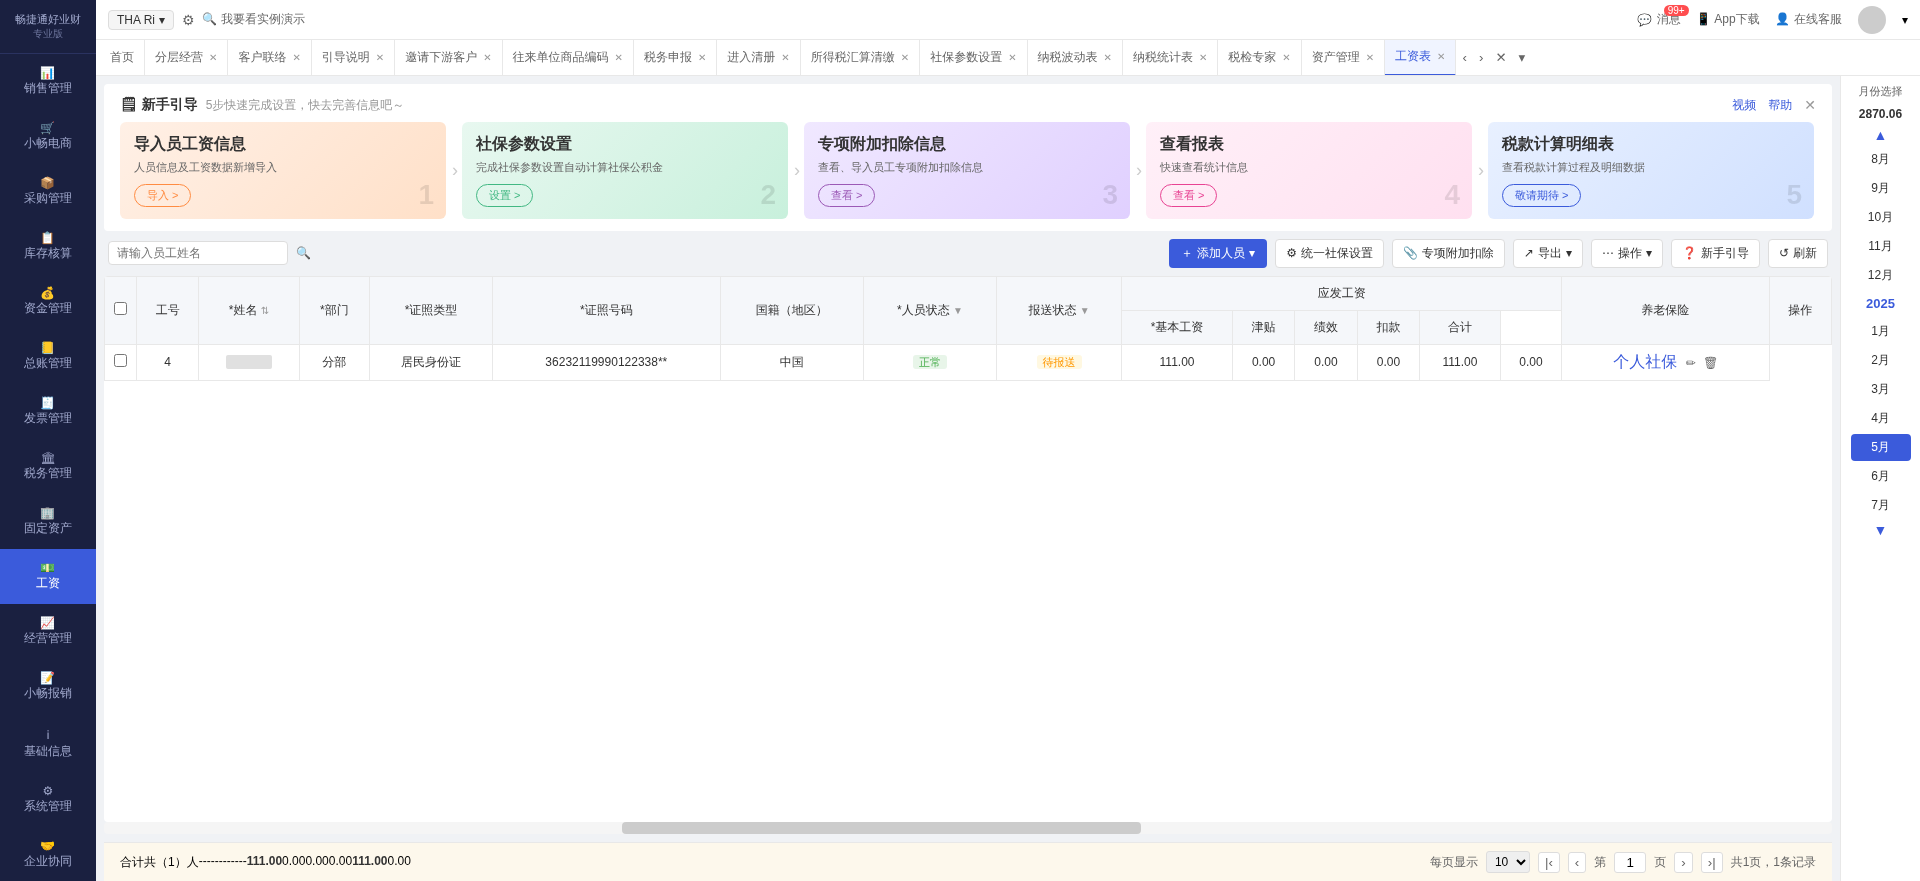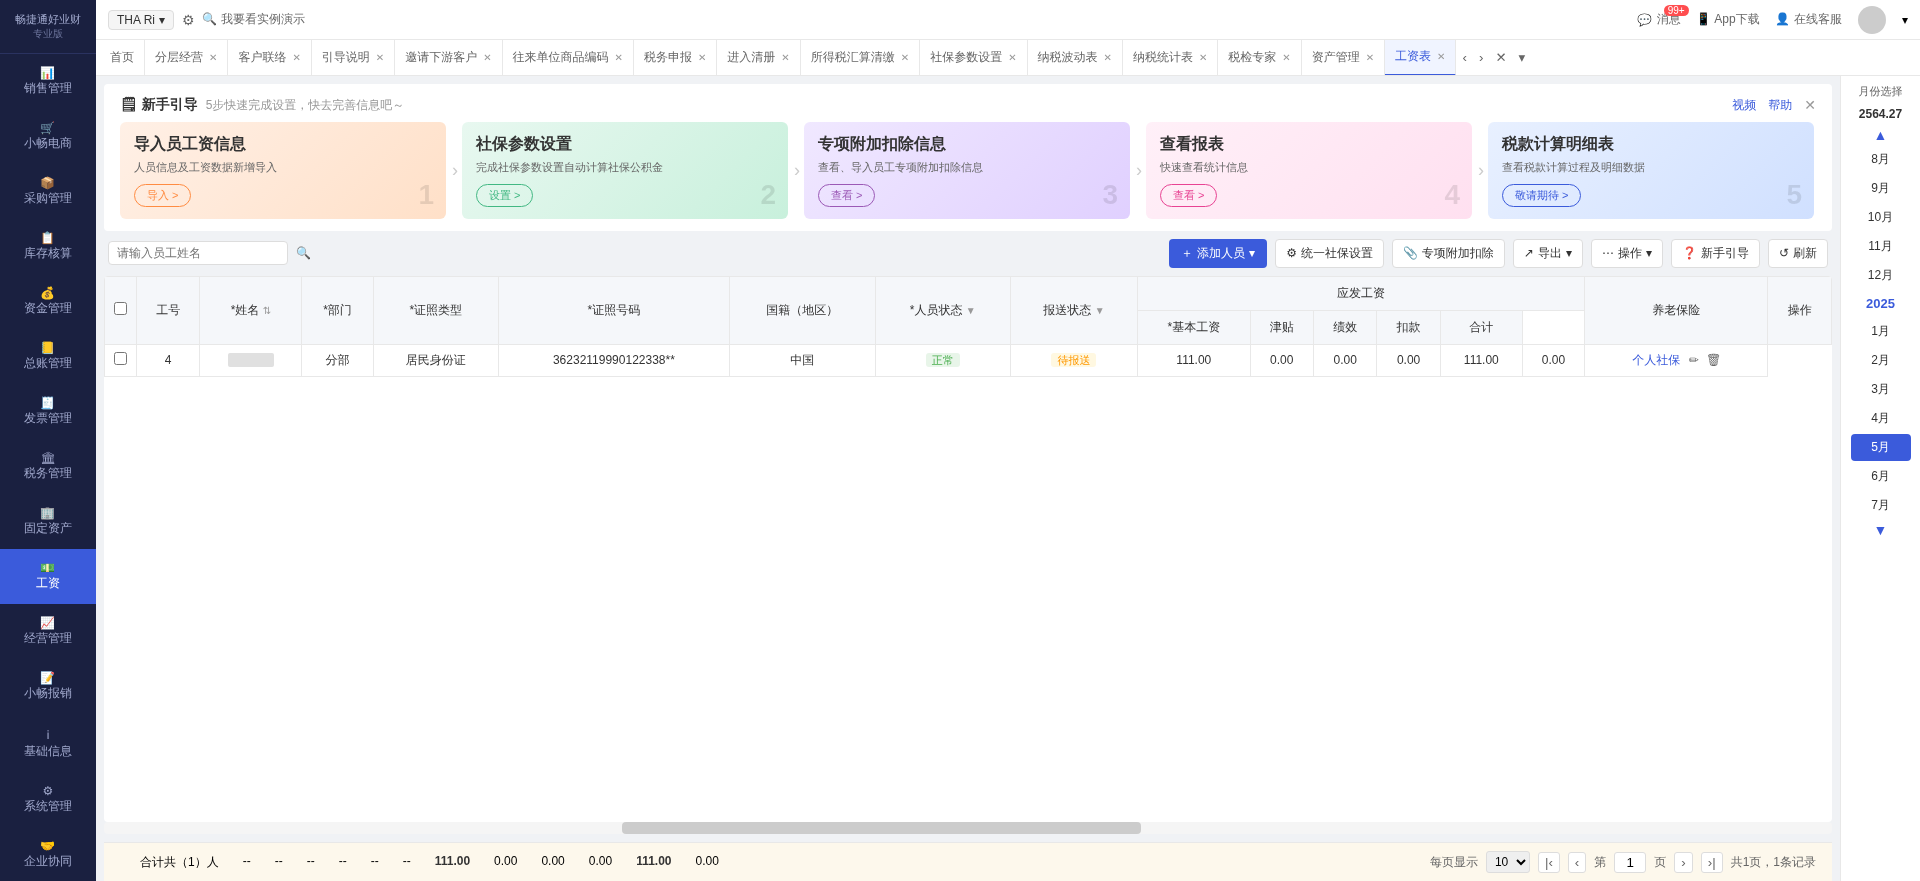--- a/index.html
+++ b/index.html
@@ -76,26 +76,26 @@
     
     .table-wrapper { flex: 1; overflow: auto; margin: 0 8px; background: #fff; border-radius: 4px; }
     .wage-table { width: 100%; border-collapse: collapse; font-size: 12px; }
     .wage-table th { background: #f5f7fa; border: 1px solid #e8e8e8; padding: 8px 6px; text-align: center; font-weight: normal; color: #333; white-space: nowrap; position: sticky; top: 0; z-index: 2; }
     .wage-table td { border: 1px solid #e8e8e8; padding: 7px 6px; text-align: center; color: #333; white-space: nowrap; }
     .th-group { background: #fafbfc; text-align: center; font-weight: bold; }
     .checkbox-cell { width: 32px; }
     .sort-icon { color: #999; font-size: 10px; }
     .tag-normal { background: #e8f5e9; color: #4caf50; border-radius: 3px; padding: 1px 6px; font-size: 11px; }
     .tag-pending { background: #fff8e1; color: #ff9800; border-radius: 3px; padding: 1px 6px; font-size: 11px; }
-    .action-link { color: #3b5bdb; cursor: pointer; margin: 0 3px; font-size: 12px; }
+    .action-link { color: #3b5bdb; cursor: pointer; margin: 0 3px; font-size: 16px; }
     .action-icon { color: #666; cursor: pointer; margin: 0 2px; font-size: 12px; }
 
     
     .table-footer { background: #fdf8ec; border-top: 1px solid #e8e8e8; padding: 8px 16px; display: flex; align-items: center; flex-shrink: 0; margin: 0 8px; font-size: 12px; }
-    .footer-summary { display: flex; gap: 24px; flex: 1; margin-left: 20px; }
+    .footer-summary { display: flex; flex: 1; }
     .footer-col { text-align: center; color: #666; }
     .footer-col.highlight { color: #333; font-weight: bold; }
     .pagination { display: flex; align-items: center; gap: 8px; font-size: 12px; color: #666; }
     .page-size-select { border: 1px solid #ddd; border-radius: 3px; padding: 2px 4px; font-size: 12px; }
     .page-btn { border: 1px solid #ddd; background: #fff; border-radius: 3px; padding: 2px 6px; cursor: pointer; color: #666; }
     .scroll-bar-area { height: 12px; background: #f5f5f5; margin: 0 8px 8px; border-radius: 4px; overflow: hidden; }
     .scroll-bar-inner { height: 100%; width: 30%; background: #ccc; border-radius: 4px; margin-left: 30%; }
 
     
     .month-panel { width: 80px; background: #fff; border-left: 1px solid #e8e8e8; display: flex; flex-direction: column; align-items: center; flex-shrink: 0; overflow-y: auto; }
@@ -505,21 +505,21 @@
             <span>页</span>
             <button class="page-btn">›</button>
             <button class="page-btn">›|</button>
             <span>共1页，1条记录</span>
           </div>
         </div>
       </div>
 
       <div class="month-panel">
         <div class="month-panel-title">月份选择</div>
-        <div class="month-year">2564.27</div>
+        <div class="month-year">2870.06</div>
         <div class="month-nav">▲</div>
         <div class="month-item">8月</div>
         <div class="month-item">9月</div>
         <div class="month-item">10月</div>
         <div class="month-item">11月</div>
         <div class="month-item">12月</div>
         <div class="month-item current-year" style="color:#3b5bdb;font-weight:bold;font-size:13px;">2025</div>
         <div class="month-item">1月</div>
         <div class="month-item">2月</div>
         <div class="month-item">3月</div>

